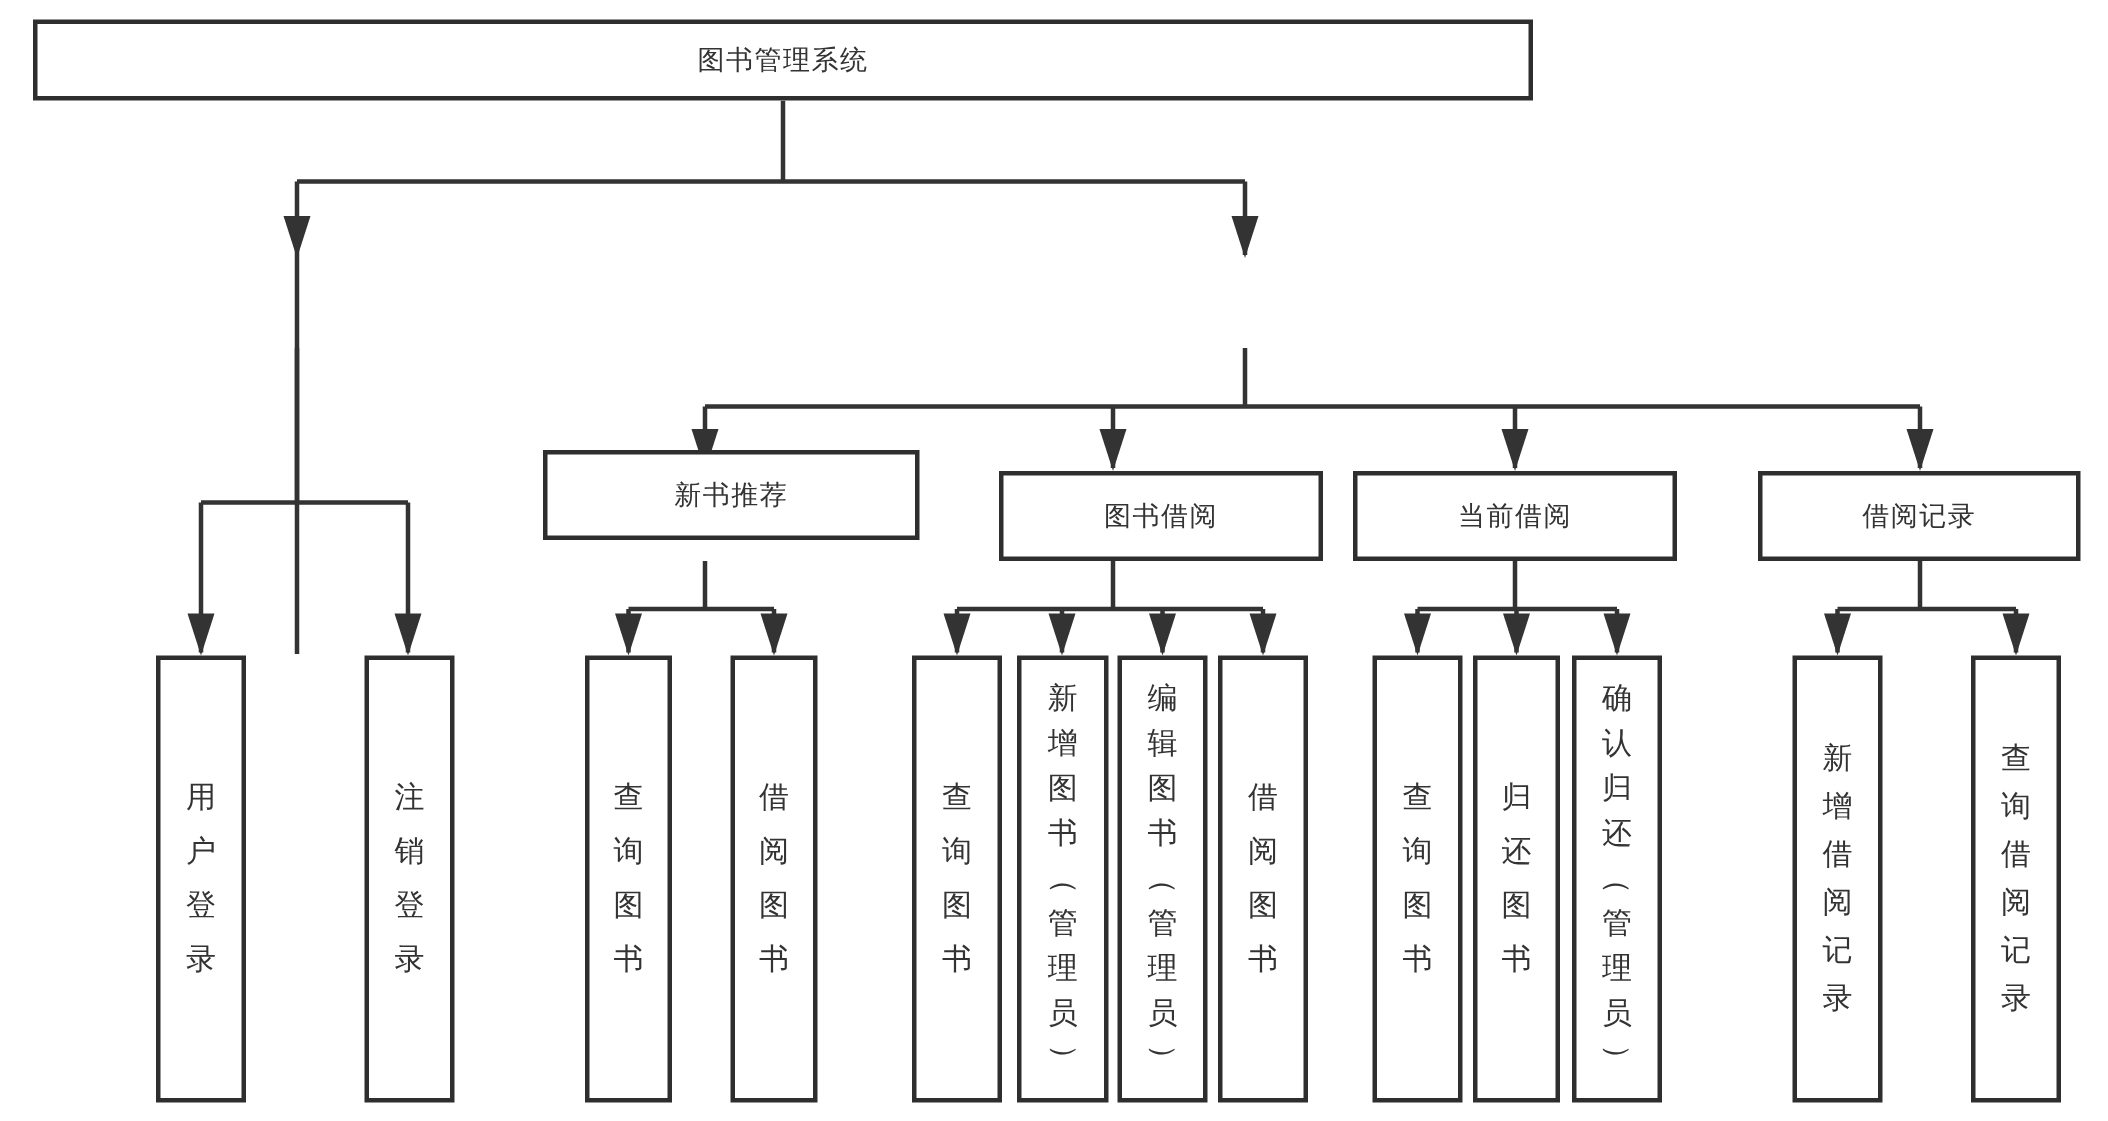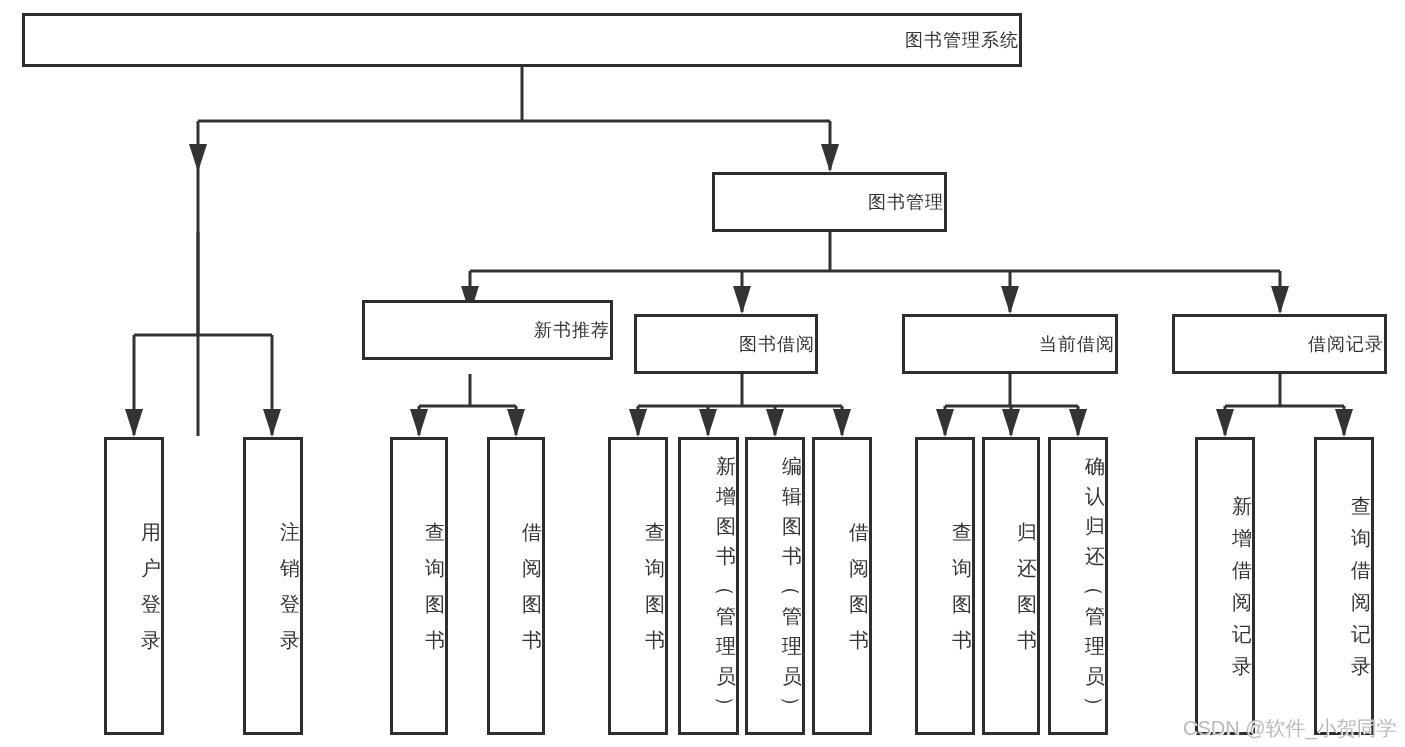--- a/index.html
+++ b/index.html
@@ -7,21 +7,21 @@
     width:1405px;height:747px;overflow:hidden;
     font-family:"Liberation Sans","DejaVu Sans",sans-serif;
     color:#333333;
   }
   .canvas{position:relative;width:1405px;height:747px;background:#ffffff;}
   svg.connectors{position:absolute;left:0;top:0;width:1405px;height:747px;pointer-events:none;}
 
   .node{
     position:absolute;box-sizing:border-box;
     background:#ffffff;border:3px solid #2e2e2e;
-    display:flex;align-items:center;justify-content:flex-end;
+    display:flex;align-items:center;justify-content:center;
   }
   .node.h span{font-size:18px;letter-spacing:1px;white-space:nowrap;}
 
   .vtext{display:flex;flex-direction:column;align-items:center;justify-content:center;font-size:20px;}
   .vchar{display:block;line-height:1;height:20px;}
   .vchar.rot{transform:rotate(90deg);}
   .gap4{row-gap:16px;}
   .gap6{row-gap:12px;}
   .gap9{row-gap:10px;}
 
@@ -66,28 +66,25 @@
         <polygon points="1069,409 1087,409 1078,437"></polygon>
         <polygon points="1216,409 1234,409 1225,437"></polygon>
         <polygon points="1335,409 1353,409 1344,437"></polygon>
       </g>
   </svg>
 
   <div class="node h" style="left:22px;top:13px;width:1000px;height:54px">
     <span>图书管理系统</span>
   </div>
 
-  <div class="node h" style="left:712px;top:172px;width:235px;height:60px">
-    <span>图书管理</span>
-  </div>
 
   <div class="node h" style="left:362px;top:300px;width:251px;height:60px">
     <span>新书推荐</span>
   </div>
-  <div class="node h" style="left:634px;top:314px;width:184px;height:60px">
+  <div class="node h" style="left:666px;top:314px;width:216px;height:60px">
     <span>图书借阅</span>
   </div>
   <div class="node h" style="left:1172px;top:314px;width:215px;height:60px">
     <span>借阅记录</span>
   </div>
   <div class="node h" style="left:902px;top:314px;width:216px;height:60px">
     <span>当前借阅</span>
   </div>
 
   <div class="node" style="left:104px;top:437px;width:60px;height:298px">
@@ -211,14 +208,13 @@
     <span class="vtext gap6">
         <span class="vchar">查</span>
         <span class="vchar">询</span>
         <span class="vchar">借</span>
         <span class="vchar">阅</span>
         <span class="vchar">记</span>
         <span class="vchar">录</span>
       </span>
   </div>
 
-  <div class="watermark">CSDN @软件_小贺同学</div>
 </div>
 
 </body></html>

